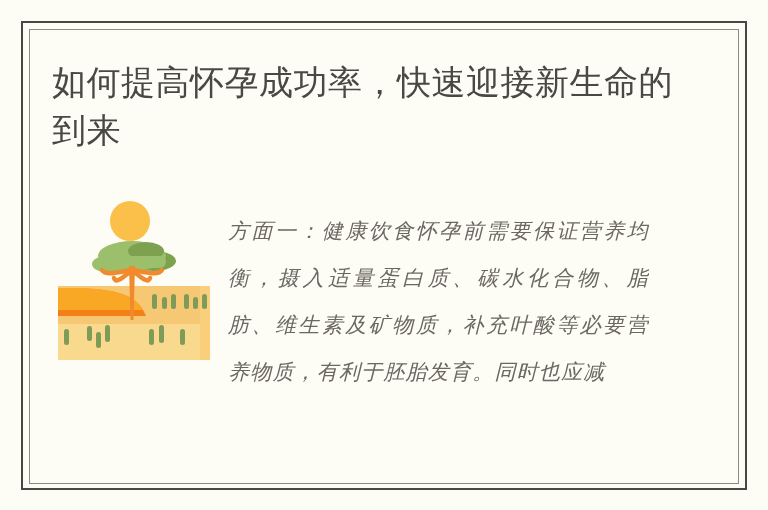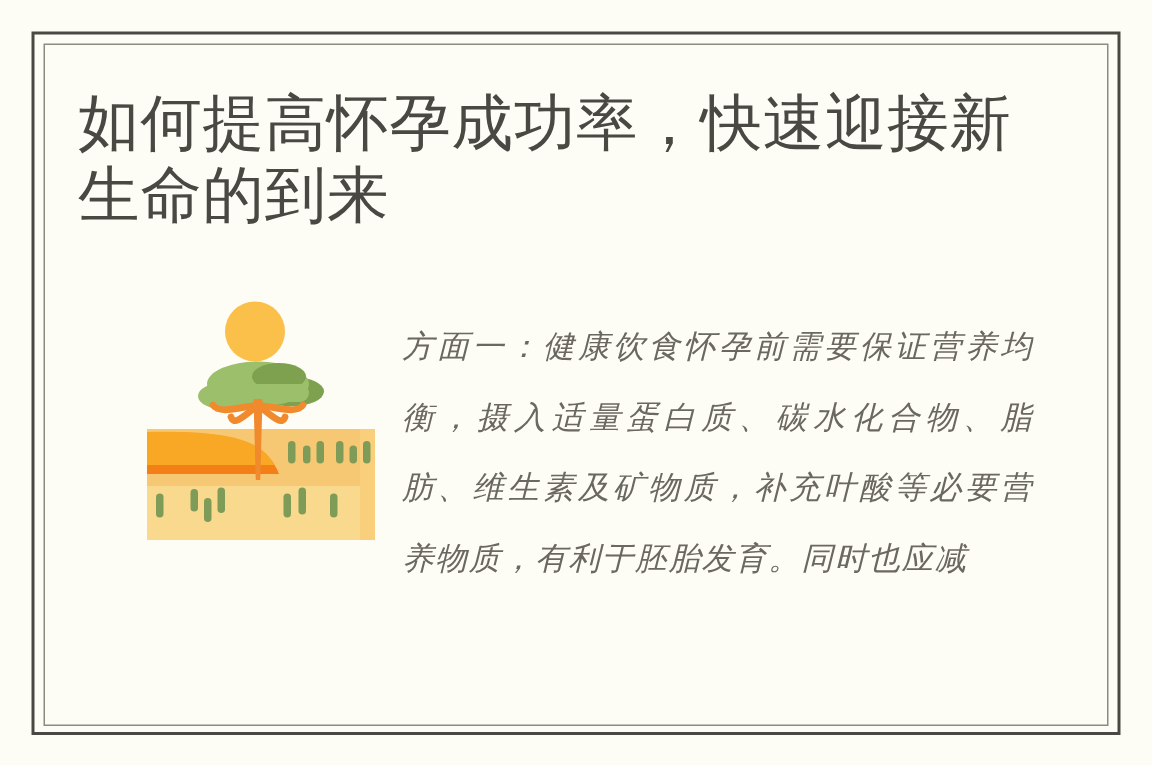--- a/index.html
+++ b/index.html
@@ -41,36 +41,35 @@
     box-sizing: border-box;
     pointer-events: none;
   }
 
   
   .title {
     position: absolute;
     left: 52px;
     top: 58px;
     width: 640px;
-    font-size: 41px;
+    font-size: 34px;
     line-height: 48px;
     letter-spacing: 0.5px;
     color: #4a4843;
     white-space: pre-line;
   }
 
   
   .content {
     position: absolute;
     left: 0;
     top: 196px;
     width: 700px;
     height: 290px;
     overflow: hidden;
-    margin-left: 40px;
   }
 
   
   .illus {
     position: absolute;
     left: 58px;
     top: 2px;
     width: 152px;
     height: 162px;
   }

